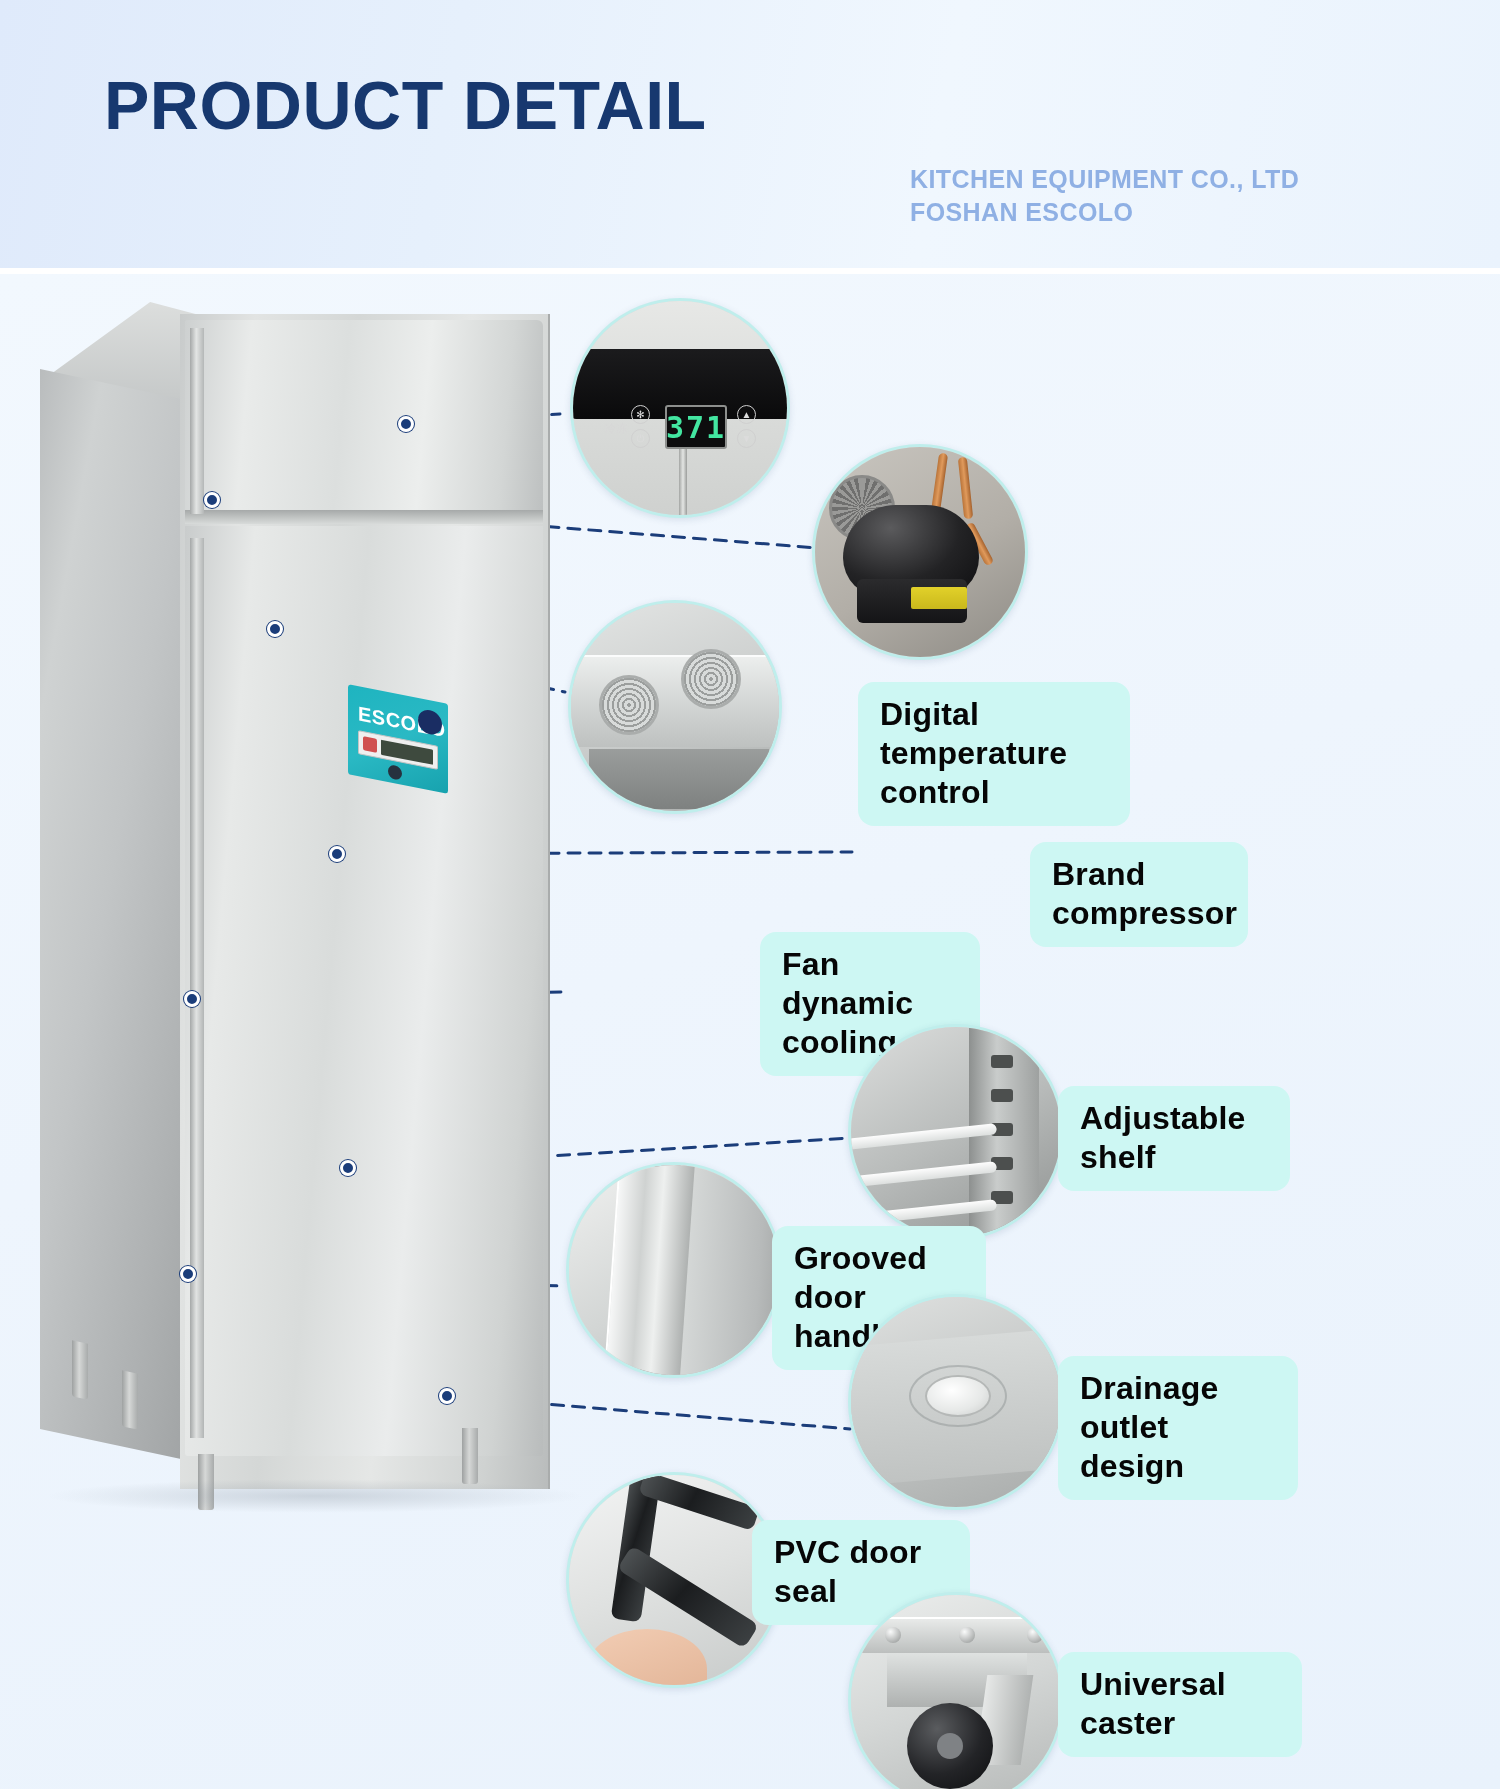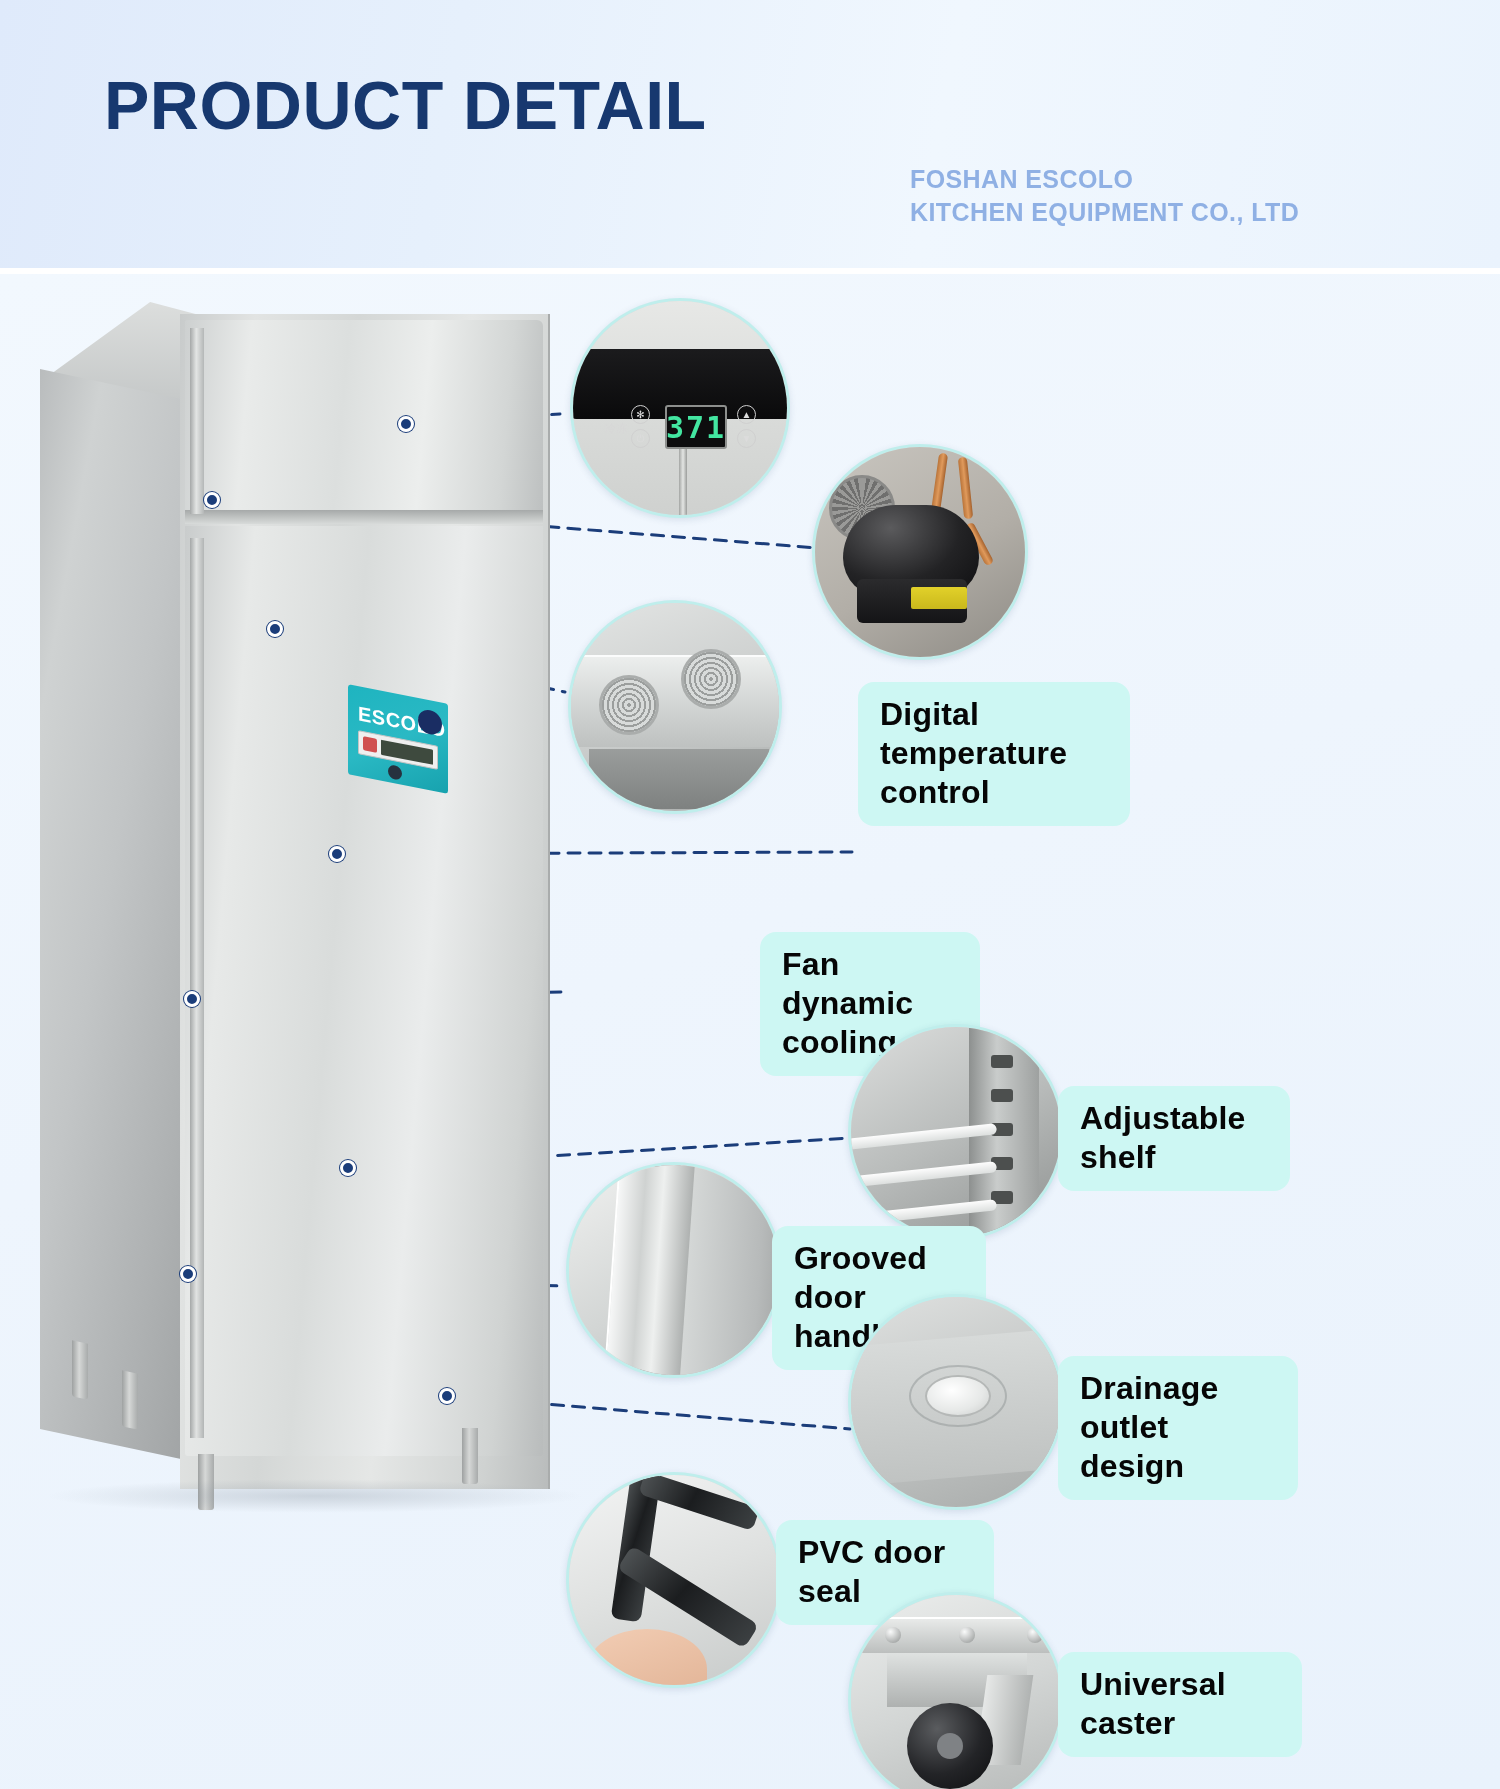--- a/index.html
+++ b/index.html
@@ -380,22 +380,22 @@
     white-space: pre-line;
   }
 </style>
 </head>
 <body>
 
 <div class="header">
   <div class="page-title">PRODUCT
 DETAIL</div>
   <div class="company">
+    <div>KITCHEN EQUIPMENT CO., LTD</div>
     <div>FOSHAN ESCOLO</div>
-    <div>KITCHEN EQUIPMENT CO., LTD</div>
   </div>
   <div class="header-rule"></div>
 </div>
 
 <div class="canvas">
 
   <svg class="wires" viewBox="0 0 1500 1515">
     <g stroke="#1b3d7a" stroke-width="3" fill="none" stroke-dasharray="12 9" stroke-linecap="round">
       <path d="M405,150 L560,140"></path>
       <path d="M212,226 L830,275"></path>
@@ -462,20 +462,22 @@
   <div class="photo p2">
     <div class="bg"></div>
     <div class="pipe a"></div>
     <div class="pipe b"></div>
     <div class="pipe c"></div>
     <div class="fan"></div>
     <div class="body"></div>
     <div class="base"></div>
     <div class="lbl"></div>
   </div>
+  <div class="pill" style="left:1030px; top:568px; width:218px;">Brand
+compressor</div>
 
   <div class="photo p3">
     <div class="bg"></div>
     <div class="plate"></div>
     <div class="grill g1"></div>
     <div class="grill g2"></div>
     <div class="low"></div>
   </div>
   <div class="pill" style="left:760px; top:658px; width:220px;">Fan dynamic
 cooling</div>
@@ -512,21 +514,21 @@
   <div class="pill" style="left:1058px; top:1082px; width:240px;">Drainage outlet
 design</div>
 
   <div class="photo p7">
     <div class="bg"></div>
     <div class="seal s1"></div>
     <div class="seal s3"></div>
     <div class="seal s2"></div>
     <div class="hand"></div>
   </div>
-  <div class="pill" style="left:776px; top:1246px; width:218px;">PVC door seal</div>
+  <div class="pill" style="left:752px; top:1246px; width:218px;">PVC door seal</div>
 
   <div class="photo p8">
     <div class="bg"></div>
     <div class="rail"></div>
     <div class="bolt b1"></div>
     <div class="bolt b2"></div>
     <div class="bolt b3"></div>
     <div class="plate2"></div>
     <div class="fork"></div>
     <div class="wheel"></div>

